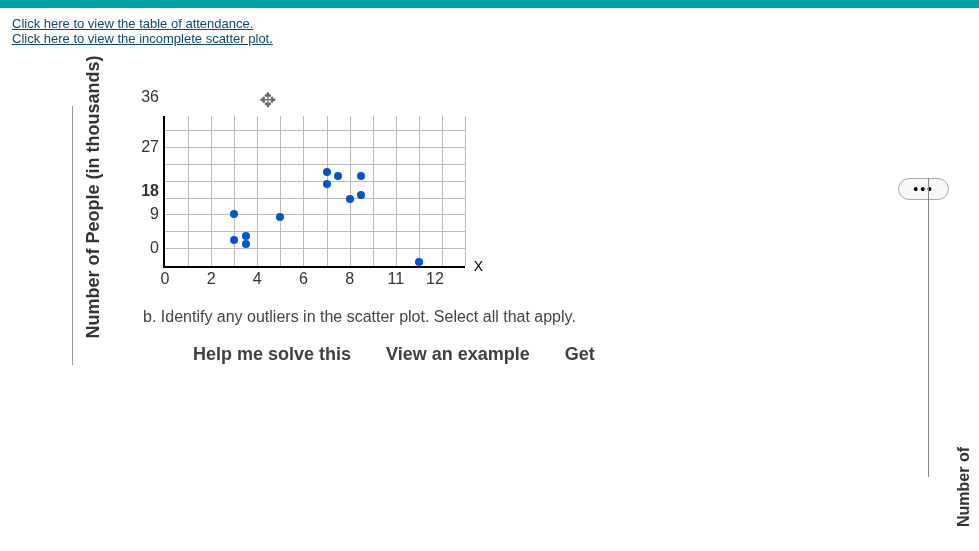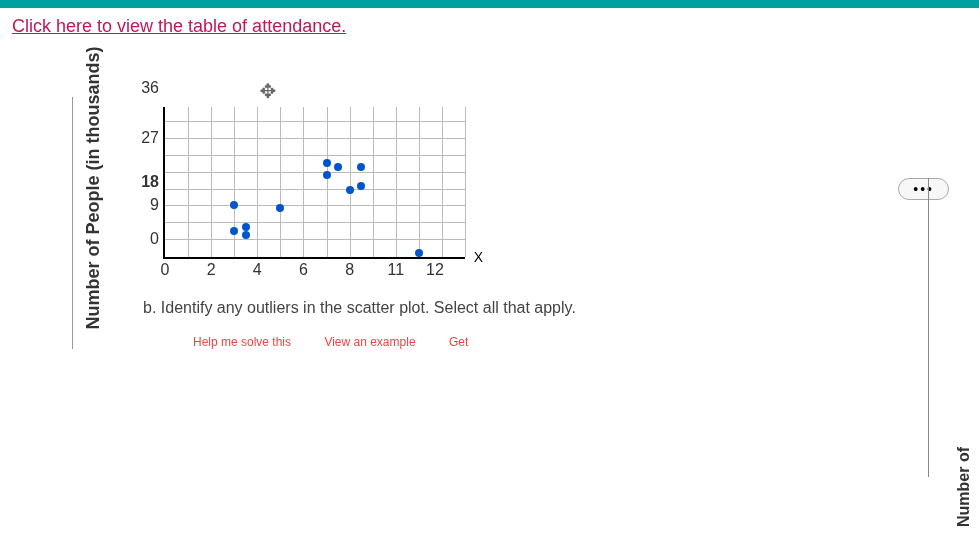--- a/index.html
+++ b/index.html
@@ -21,23 +21,23 @@
       padding: 8px 12px;
       min-height: 543px;
       position: relative;
     }
     .problem-text {
       font-size: 18px;
       color: #222;
       margin-bottom: 2px;
     }
     .link {
-      color: #be185d;
+      color: #0c4a6e;
       text-decoration: underline;
-      font-size: 18px;
+      font-size: 13px;
       display: block;
       cursor: pointer;
     }
     .chart-container {
       margin-top: 60px;
       margin-left: 60px;
       position: relative;
       border: 1px solid #999;
       border-top: none;
       border-right: none;
@@ -131,23 +131,23 @@
     }
     .question-b {
       margin-top: 30px;
       margin-left: 70px;
       font-size: 16px;
       color: #444;
     }
     .help-bar {
       margin-top: 18px;
       margin-left: 120px;
-      font-size: 12px;
-      font-weight: normal;
-      color: #ef4444;
+      font-size: 18px;
+      font-weight: bold;
+      color: #404040;
     }
     .help-bar span {
       margin-right: 30px;
       cursor: pointer;
     }
     .more-btn {
       position: absolute;
       right: 30px;
       top: 170px;
       border: 1px solid #aaa;
@@ -176,20 +176,21 @@
       width: 1px;
       background: #888;
     }
   </style>
 </head>
 <body>
 
 <div class="top-bar"></div>
 <div class="content">
   <a class="link">Click here to view the table of attendance.</a>
+  <a class="link">Click here to view the incomplete scatter plot.</a>
 
   <div class="chart-container">
     <div class="chart-inner">
       <div class="ylabel">
         <span>Number of People
 (in thousands)</span>
       </div>
       <div class="drag-handle">✥</div>
       <div class="plot-area" id="plot">
         <span class="axis-marker-x">X</span>

